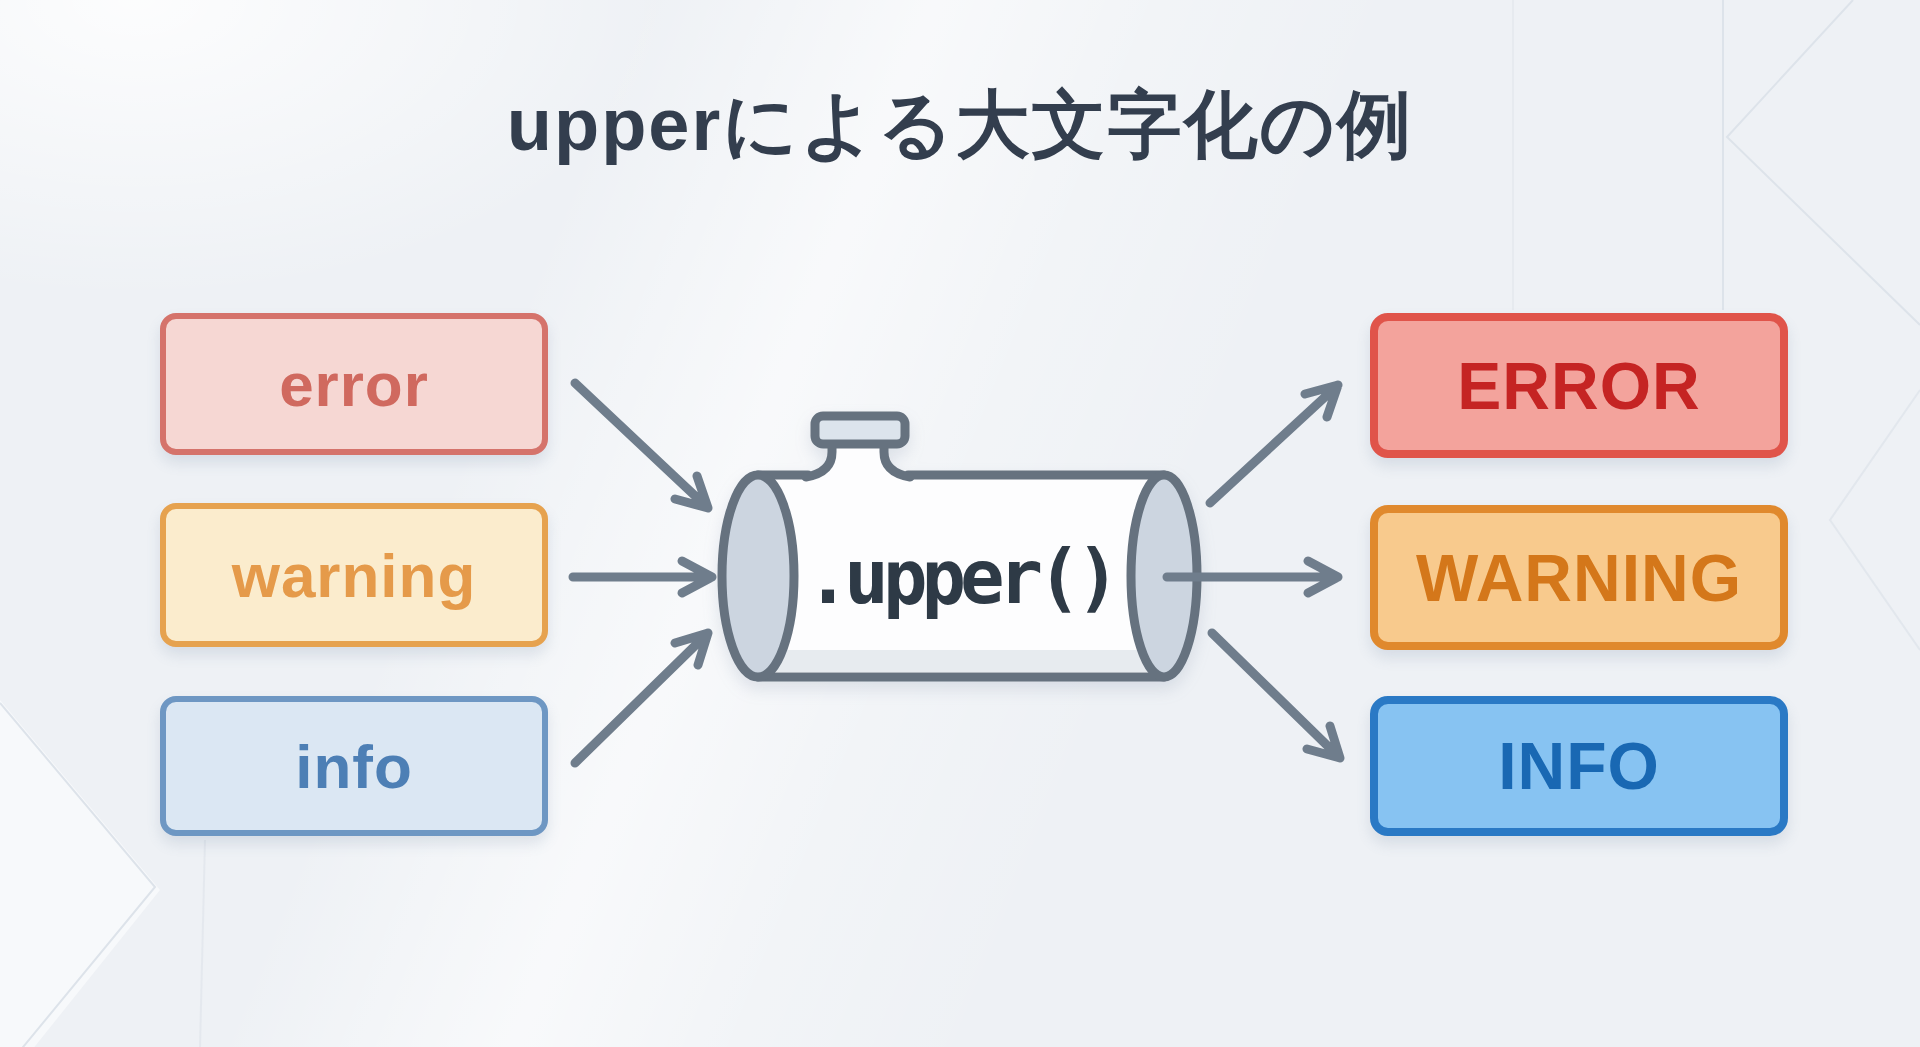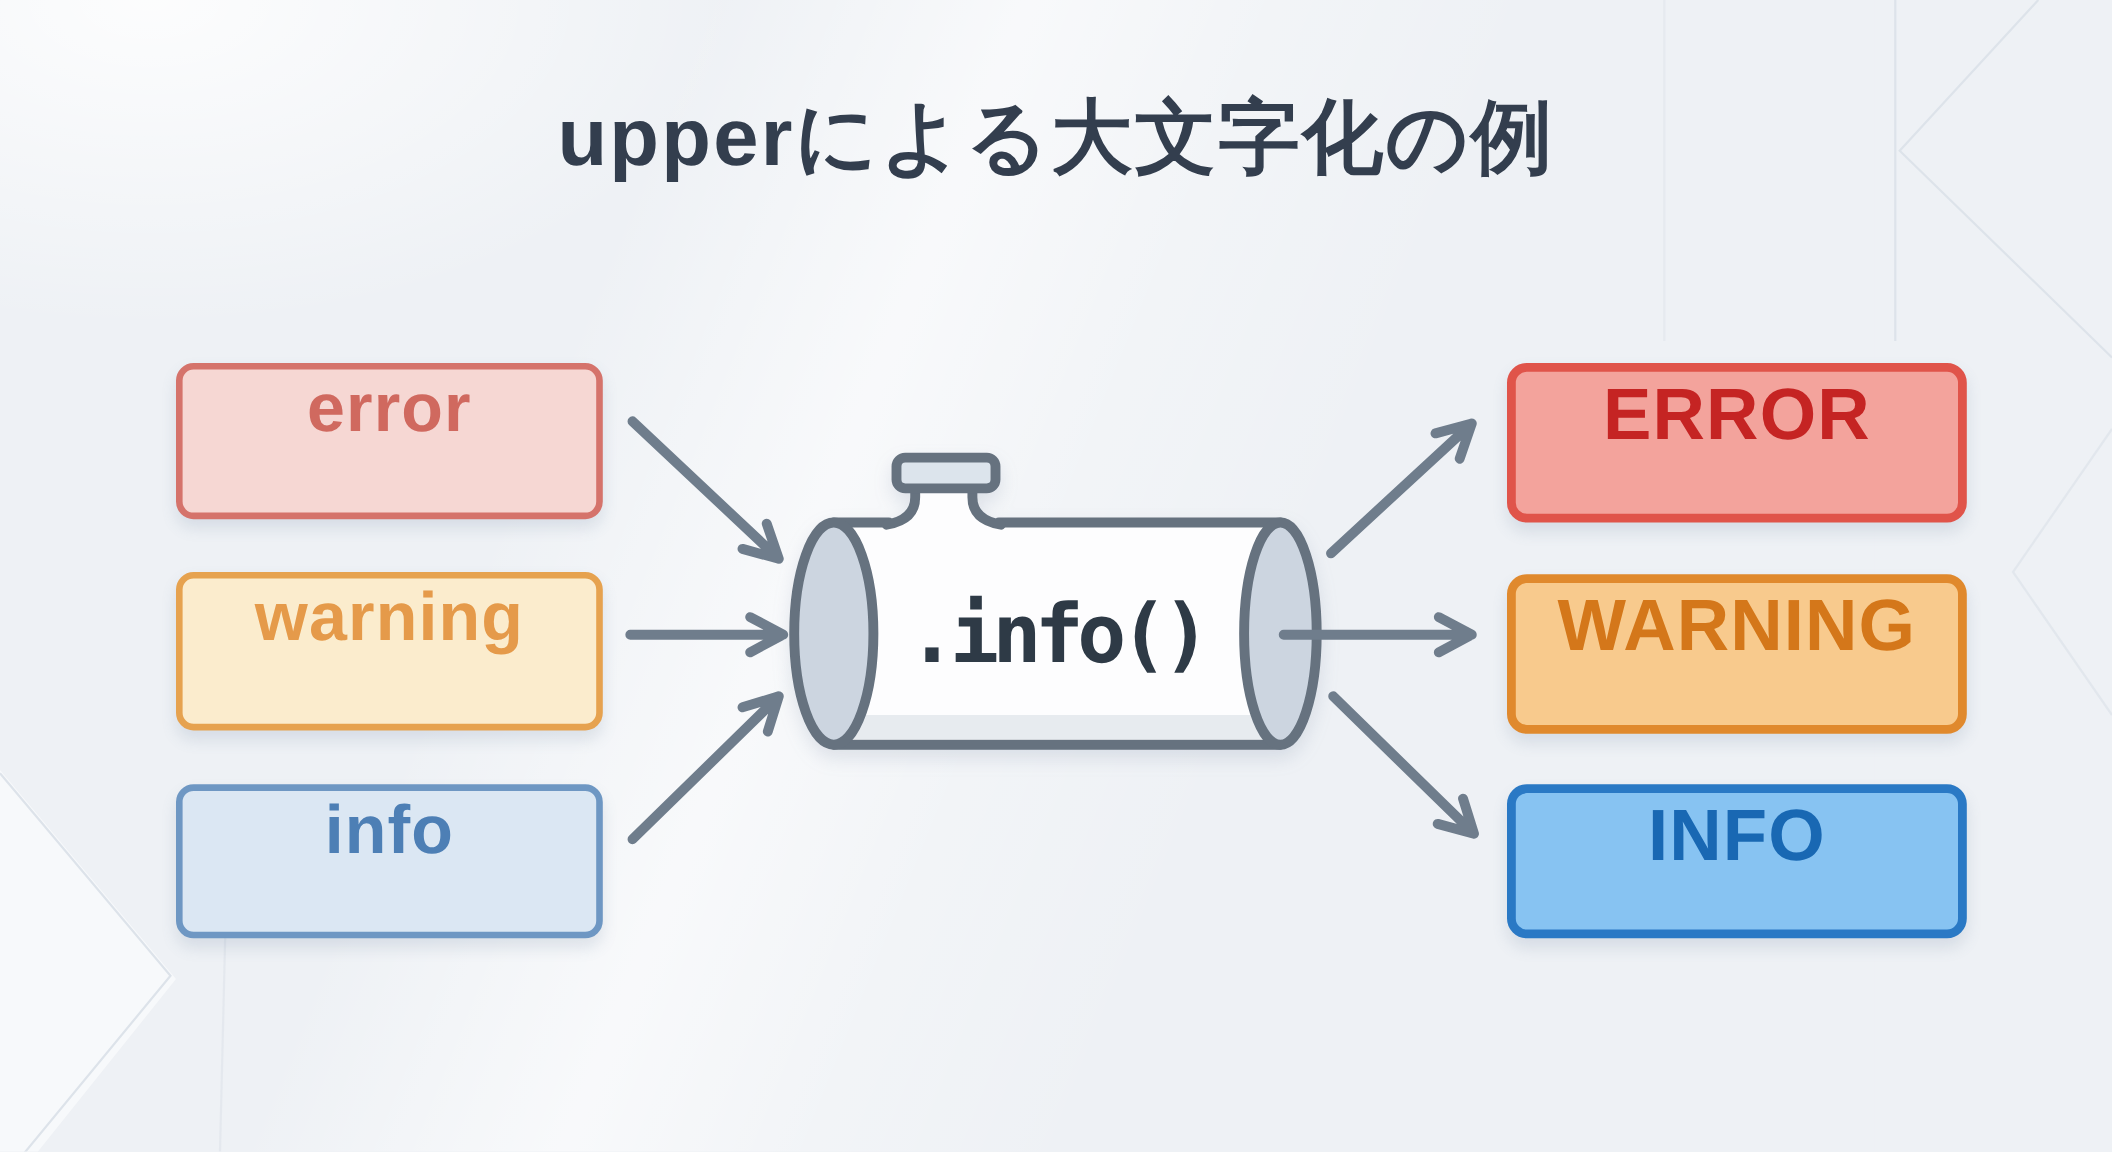--- a/index.html
+++ b/index.html
@@ -39,24 +39,23 @@
   }
   .machine-label{
     position:absolute;z-index:4;left:800px;top:532px;width:320px;height:90px;
     line-height:90px;text-align:center;
     font-family:"DejaVu Sans Mono","Liberation Mono",monospace;
     font-size:74px;font-weight:700;letter-spacing:-6px;
     color:var(--machine-text,#2e3a46);
   }
   .box{
     position:absolute;z-index:4;box-sizing:border-box;
-    display:flex;justify-content:center;
+    display:flex;align-items:center;justify-content:center;
     font-weight:700;border-style:solid;
     box-shadow:0 8px 14px rgba(96,118,148,.16);
-    margin-top:17px;
   }
   .box .box-label{letter-spacing:1px;}
   .input{left:160px;width:388px;border-width:6px;border-radius:16px;font-size:62px;}
   .output{left:1370px;width:418px;border-width:8px;border-radius:18px;font-size:66px;}
   .in-error{top:313px;height:142px;background:var(--input-error-bg,#f6d7d3);border-color:var(--input-error-border,#d5736b);color:var(--input-error-text,#d0695f);}
   .in-warning{top:503px;height:144px;background:var(--input-warning-bg,#fbeccd);border-color:var(--input-warning-border,#e6a24f);color:var(--input-warning-text,#e59a4a);}
   .in-info{top:696px;height:140px;background:var(--input-info-bg,#dbe7f3);border-color:var(--input-info-border,#6e97c3);color:var(--input-info-text,#4d7fb5);}
   .out-error{top:313px;height:145px;background:var(--output-error-bg,#f3a39c);border-color:var(--output-error-border,#e0544a);color:var(--output-error-text,#c52423);}
   .out-warning{top:505px;height:145px;background:var(--output-warning-bg,#f8ca8d);border-color:var(--output-warning-border,#e0892d);color:var(--output-warning-text,#d4771a);}
   .out-info{top:696px;height:140px;background:var(--output-info-bg,#87c3f2);border-color:var(--output-info-border,#2a79c5);color:var(--output-info-text,#1968b3);}
@@ -96,21 +95,21 @@
 
   <svg class="arrow-svg" viewBox="0 0 1920 1047">
     <path class="arrow" d="M575,383 L708,508 M675,499 L708,508 L697,476"></path>
     <path class="arrow" d="M573,577 L712,577 M682,561 L712,577 L682,593"></path>
     <path class="arrow" d="M575,763 L708,633 M698,665 L708,633 L675,643"></path>
     <path class="arrow" d="M1210,503 L1338,385 M1327,417 L1338,385 L1305,394"></path>
     <path class="arrow" d="M1167,577 L1338,577 M1308,561 L1338,577 L1308,593"></path>
     <path class="arrow" d="M1212,633 L1340,758 M1307,749 L1340,758 L1330,726"></path>
   </svg>
 
-  <div class="machine-label">.info()</div>
+  <div class="machine-label">.upper()</div>
 
   <div class="box input in-error">
     <span class="box-label">error</span>
   </div>
   <div class="box input in-warning">
     <span class="box-label">warning</span>
   </div>
   <div class="box input in-info">
     <span class="box-label">info</span>
   </div>

